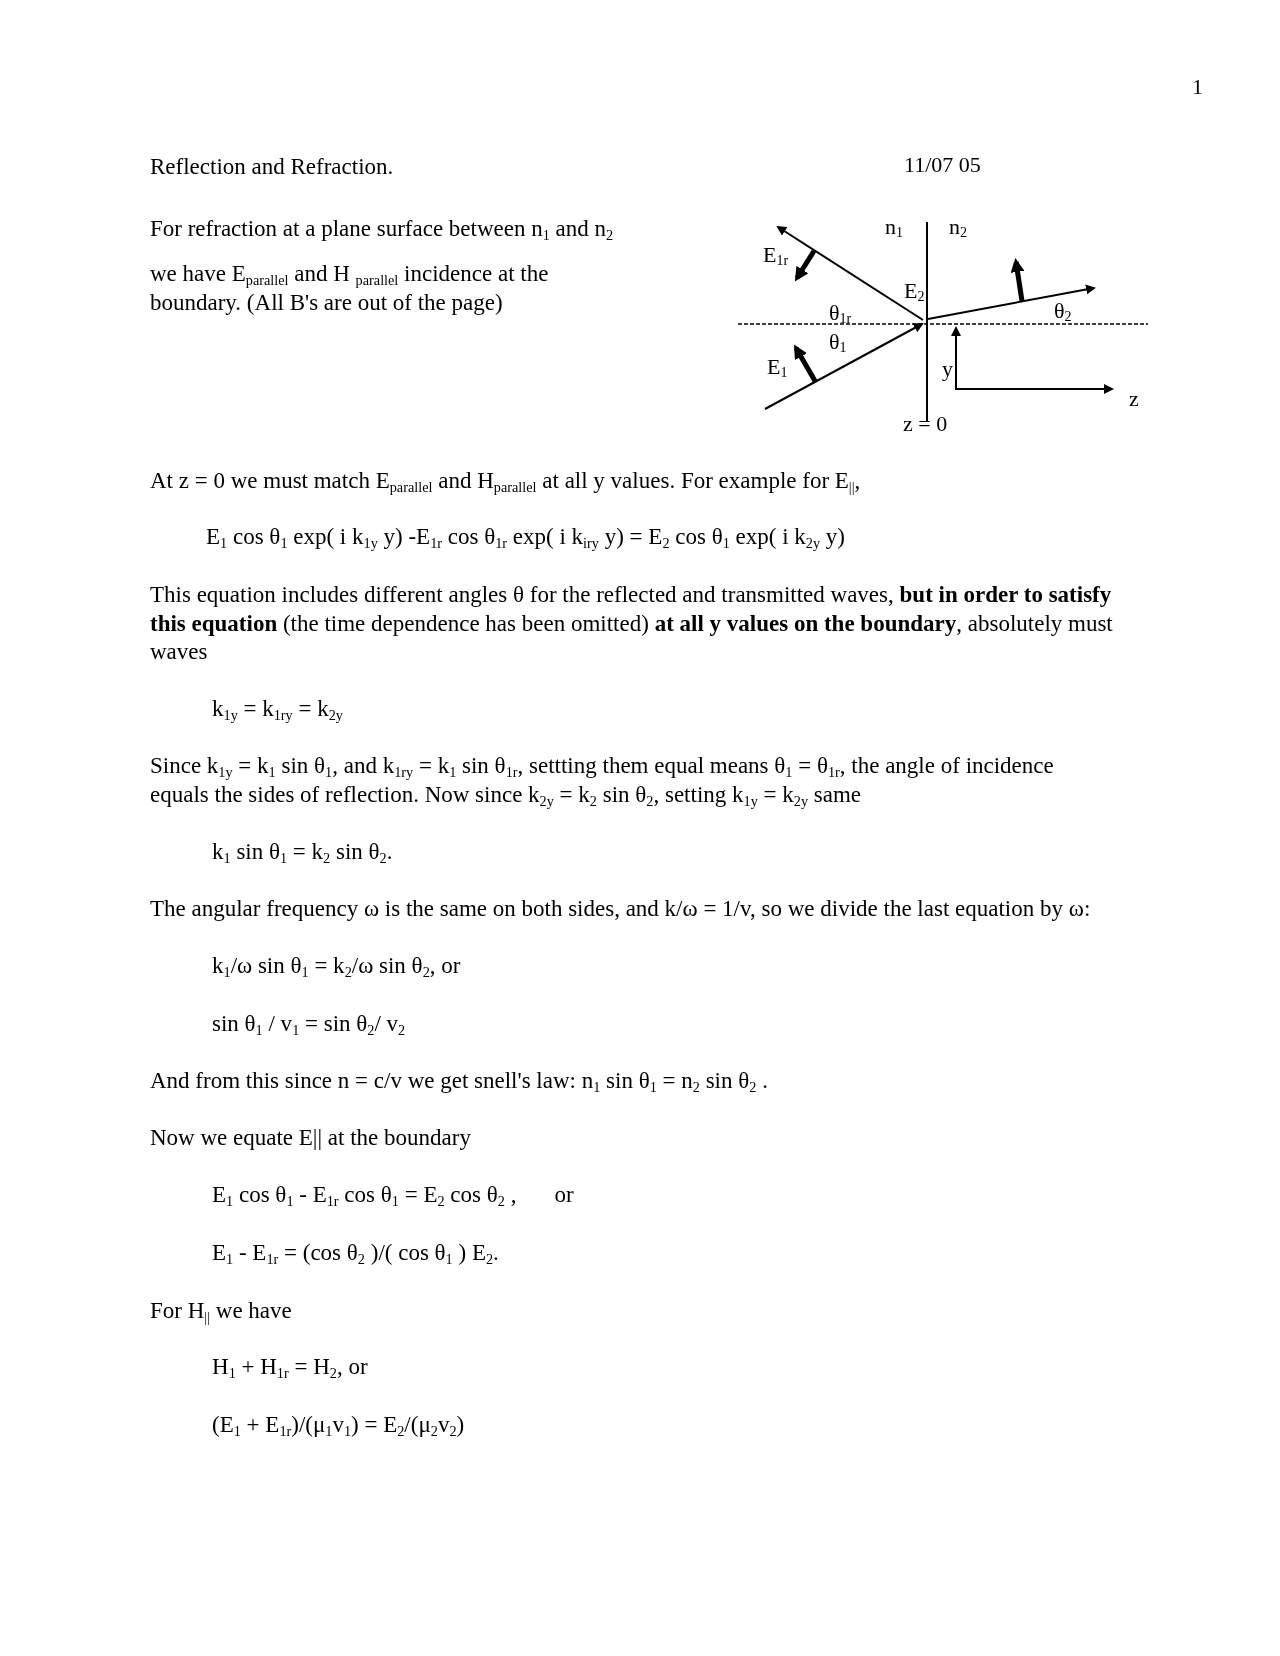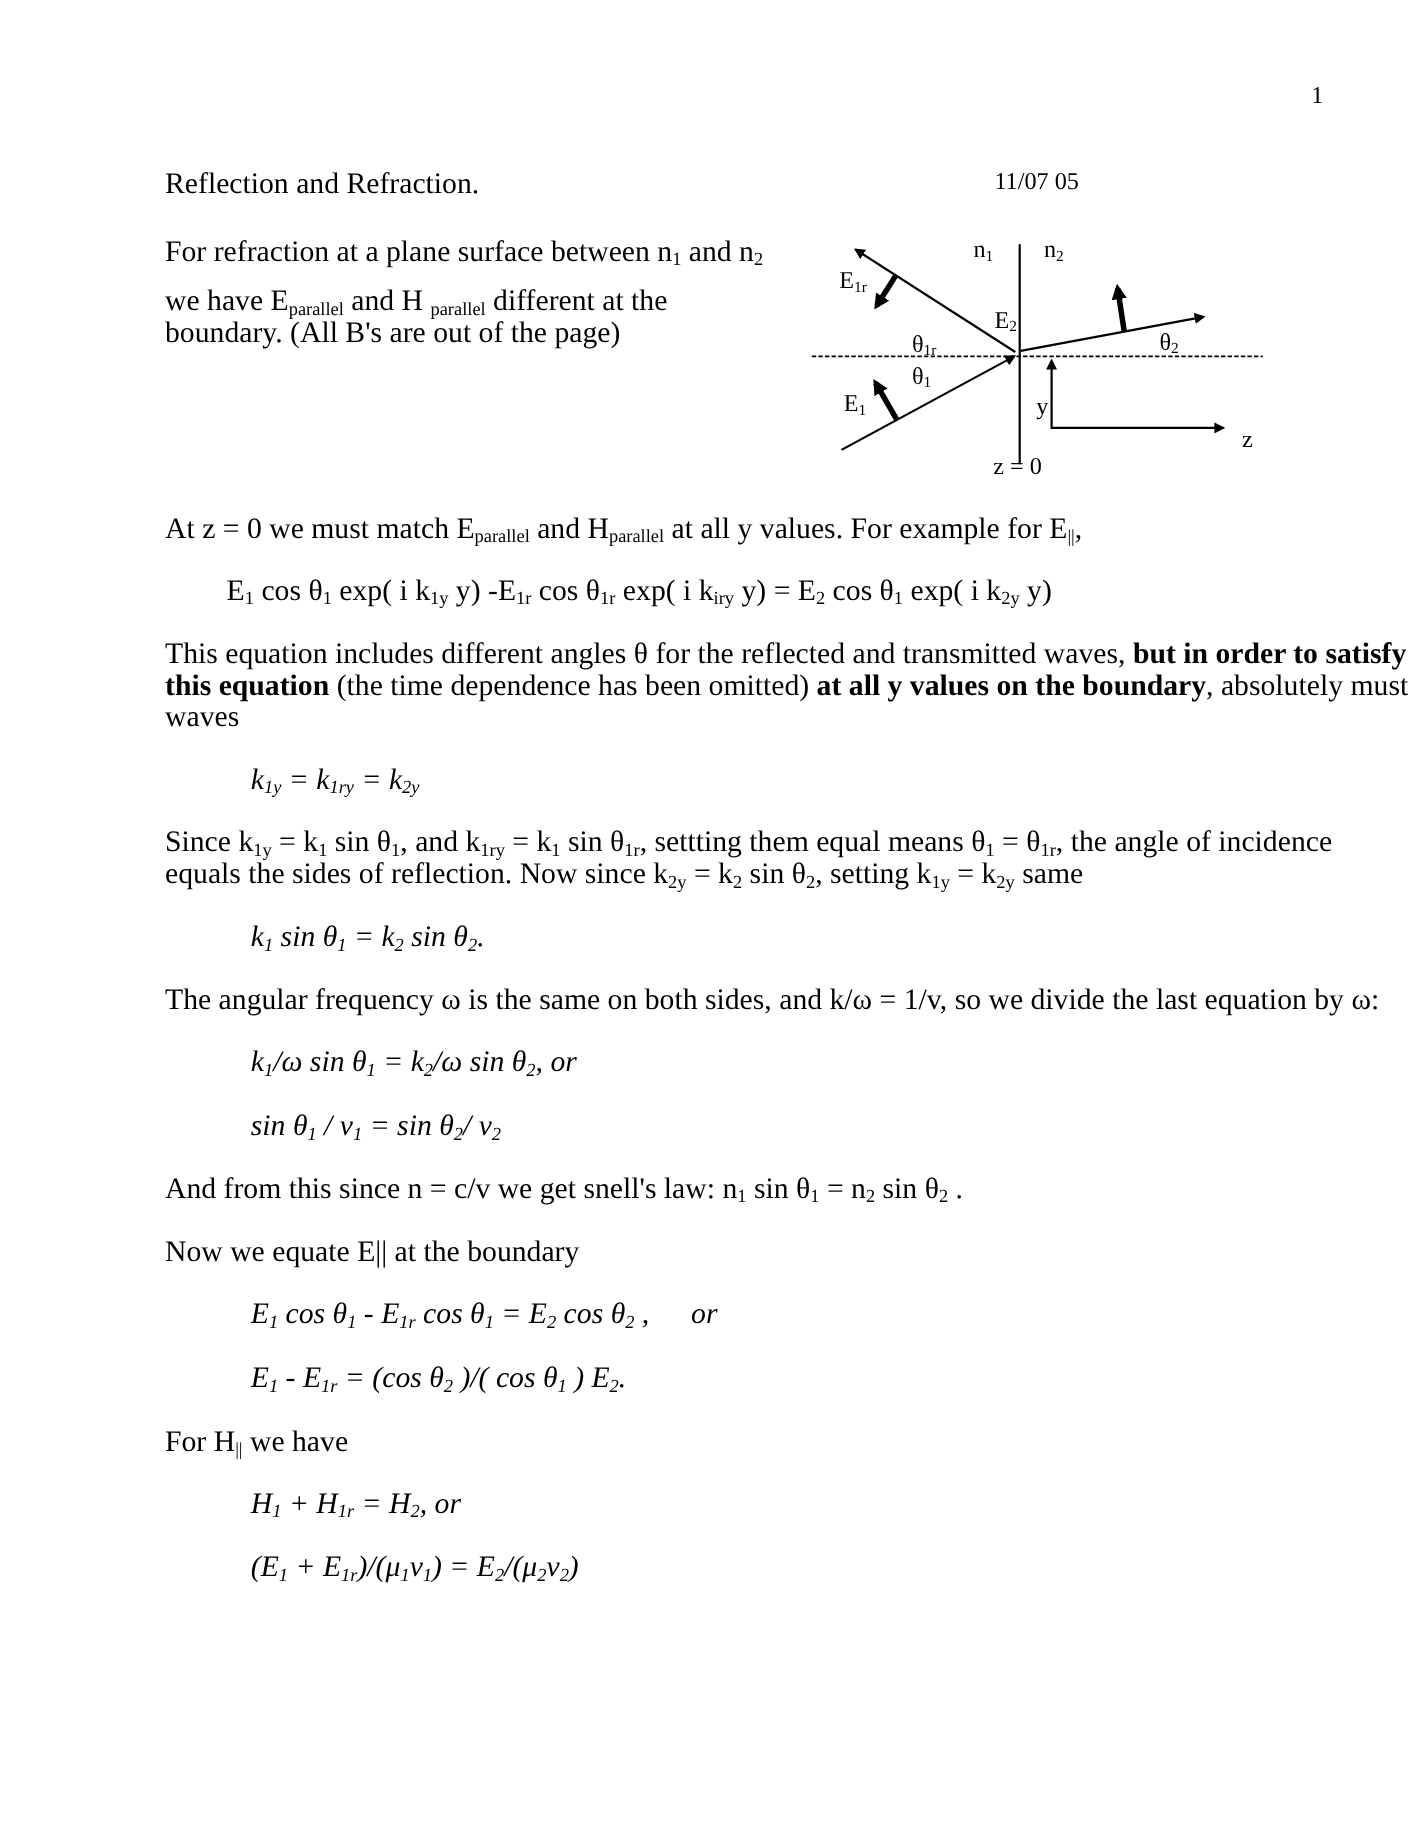--- a/index.html
+++ b/index.html
@@ -1,37 +1,37 @@
 <!DOCTYPE html>
 <html><head>
 <meta charset="utf-8">
 <style>
   html, body { margin:0; padding:0; background:#ffffff; }
   body { width:1280px; height:1656px; position:relative; overflow:hidden;
          font-family:"Liberation Serif", "DejaVu Serif", serif; color:#000; }
-  .ln { position:absolute; left:150px; font-size:27px; line-height:29px; white-space:nowrap; }
+  .ln { position:absolute; left:150px; font-size:23px; line-height:29px; white-space:nowrap; }
   .ind1 { left:206px; }
-  .ind2 { left:228px;font-style:italic; }
+  .ind2 { left:212px; }
   sub { font-size:0.62em; vertical-align:-0.25em; line-height:0; }
   b { font-weight:bold; }
   #pagenum { position:absolute; left:1192px; top:74px; font-size:22px; }
   #date { position:absolute; left:904px; top:152px; font-size:22px; }
   #diagram { position:absolute; left:720px; top:200px; width:460px; height:250px; overflow:visible; }
   .dlabel { font-family:"Liberation Serif", serif; font-size:22px; fill:#000; }
   .dsub { font-size:14px; }
 </style>
 </head>
 <body>
 
 <div id="pagenum">1</div>
 <div class="ln" style="top:152px">Reflection and Refraction.</div>
 <div id="date">11/07 05</div>
 
 <div class="ln" style="top:214px"><span>For refraction at a plane surface between n</span><sub>1</sub><span> and n</span><sub>2</sub></div>
-<div class="ln" style="top:259px"><span>we have E</span><sub>parallel</sub><span> and H </span><sub>parallel</sub><span> different at the</span></div>
+<div class="ln" style="top:259px"><span>we have E</span><sub>parallel</sub><span> and H </span><sub>parallel</sub><span> incidence at the</span></div>
 <div class="ln" style="top:288px">boundary. (All B's are out of the page)</div>
 
 <svg id="diagram" viewBox="0 0 460 250" width="460" height="250">
   <defs>
     <marker id="ah" markerWidth="10" markerHeight="10" refX="8" refY="5" orient="auto" markerUnits="userSpaceOnUse">
       <path d="M0,0 L10,5 L0,10 z" fill="#000"></path>
     </marker>
     <marker id="ahb" markerWidth="14" markerHeight="14" refX="10" refY="7" orient="auto" markerUnits="userSpaceOnUse">
       <path d="M0,0 L14,7 L0,14 z" fill="#000"></path>
     </marker>

